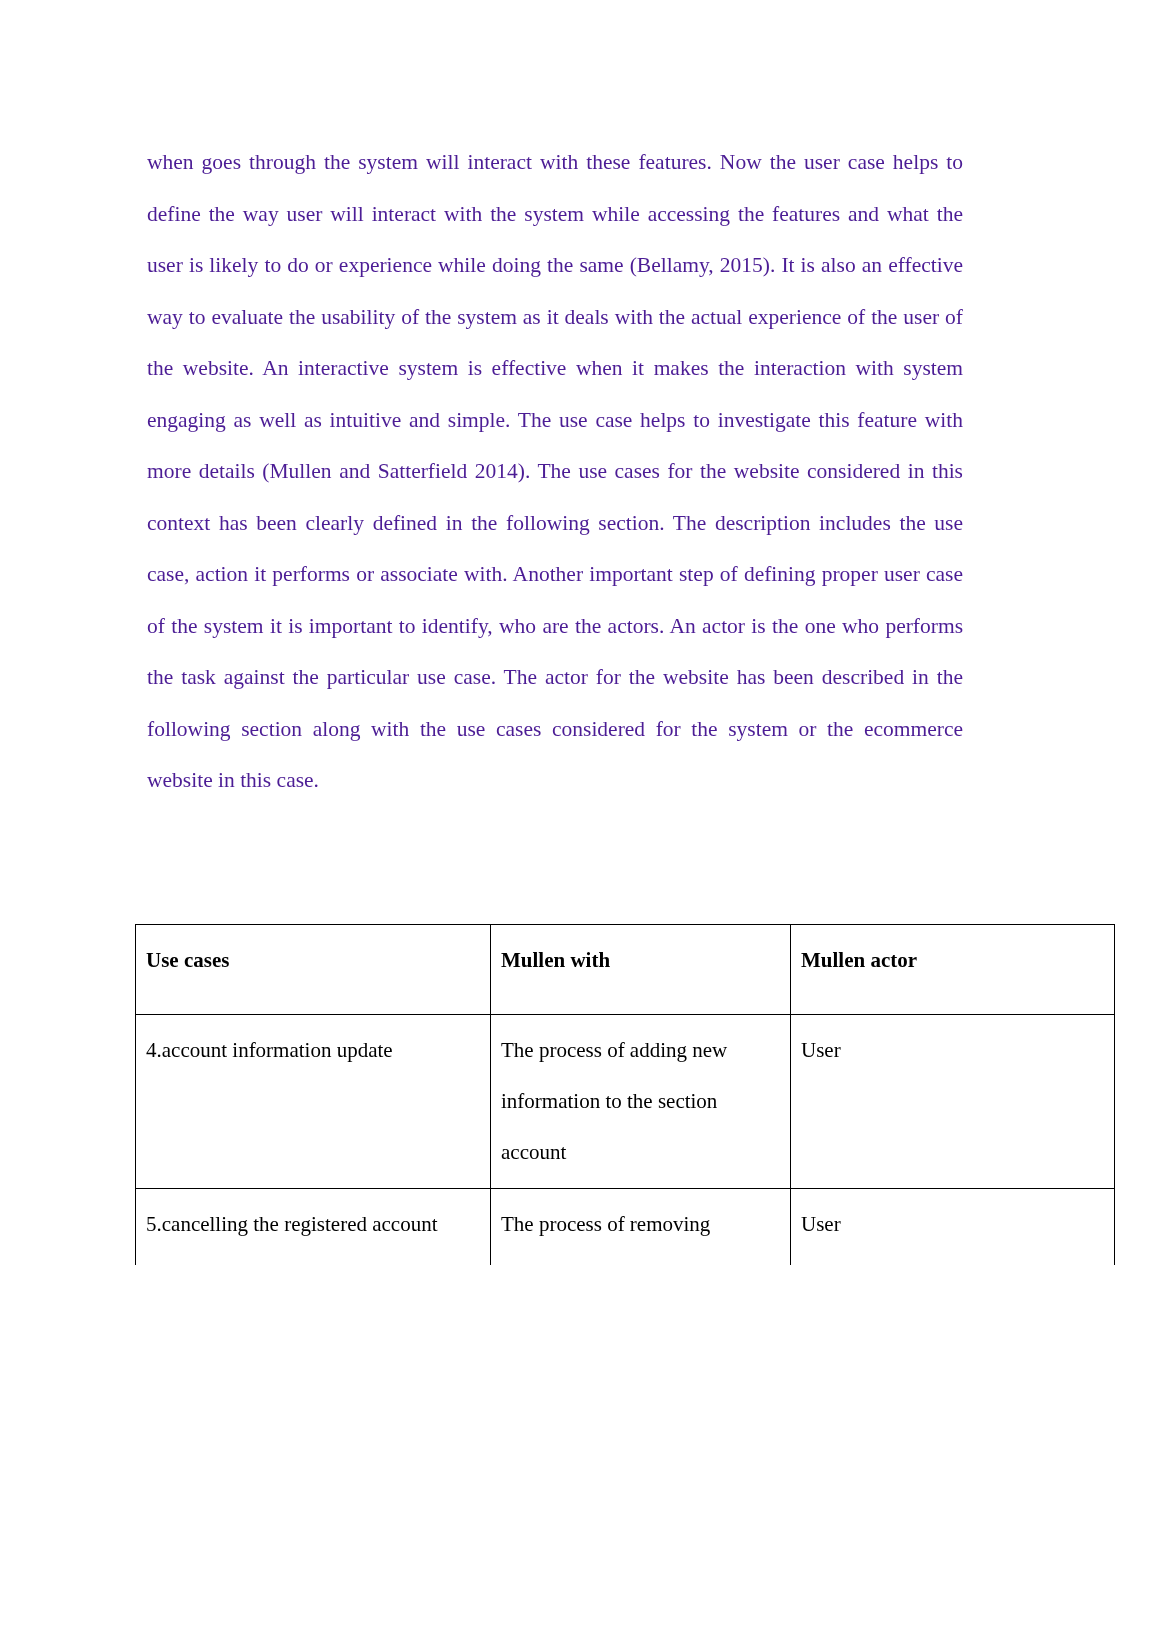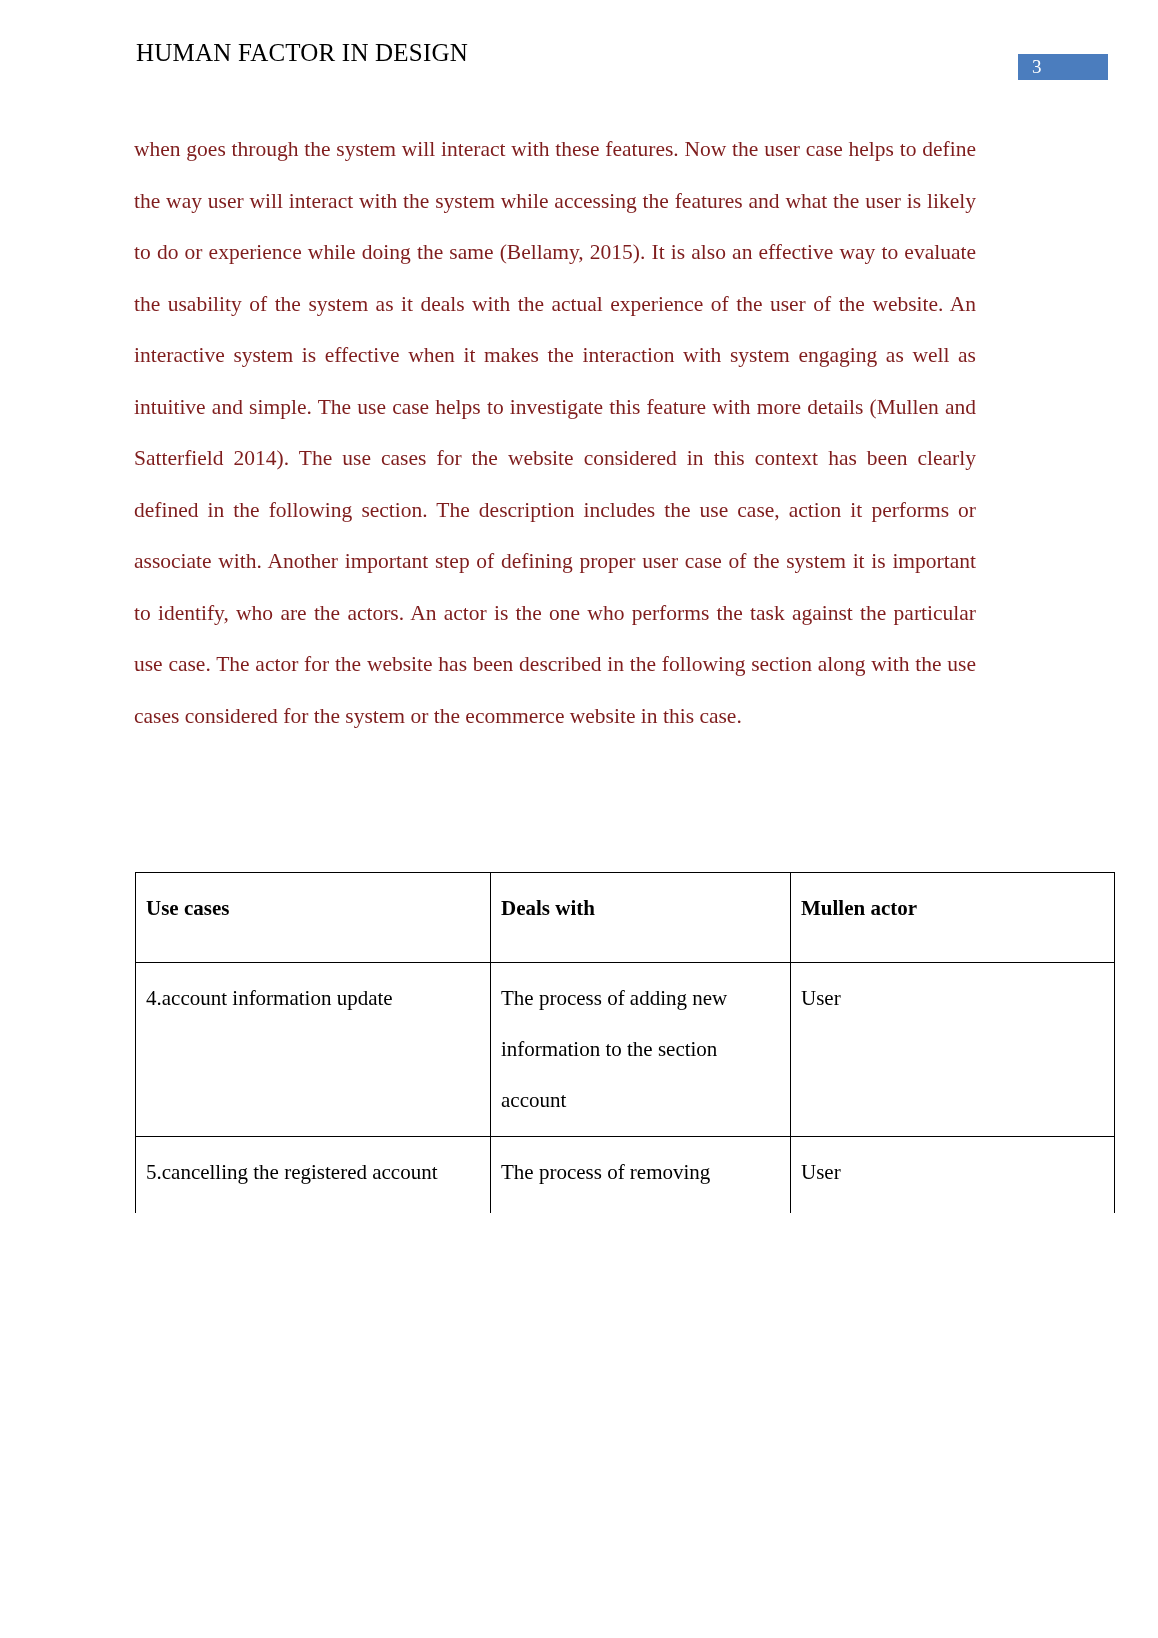--- a/index.html
+++ b/index.html
@@ -56,29 +56,29 @@
     position: absolute;
     top: 124px;
     left: 134px;
     width: 842px;
   }
   .body-paragraph {
     font-size: 21.5px;
     line-height: 51.5px;
     text-align: justify;
     text-justify: inter-word;
-    margin: 0;
-    color: #7f1d1d;
+    margin: 13px;
+    color: #4c1d95;
     hyphens: none;
   }
 
   
   .use-case-table-wrap {
     position: absolute;
-    top: 872px;
+    top: 924px;
     left: 135px;
     width: 979px;
   }
   table.use-case-table {
     width: 979px;
     border-collapse: collapse;
     table-layout: fixed;
     font-size: 21px;
   }
   table.use-case-table col.c1 { width: 355px; }
@@ -119,40 +119,36 @@
     width: 1158px;
     height: 201px;
     background: #ffffff;
   }
 </style>
 </head>
 <body>
 
 <div class="page">
 
-  <div class="page-header">
-    <div class="header-title">HUMAN FACTOR IN DESIGN</div>
-    <div class="page-number-badge">3</div>
-  </div>
 
   <div class="body-block">
     <p class="body-paragraph">when goes through the system will interact with these features. Now the user case helps to define the way user will interact with the system while accessing the features and what the user is likely to do or experience while doing the same (Bellamy, 2015). It is also an effective way to evaluate the usability of the system as it deals with the actual experience of the user of the website. An interactive system is effective when it makes the interaction with system engaging as well as intuitive and simple. The use case helps to investigate this feature with more details (Mullen and Satterfield 2014). The use cases for the website considered in this context has been clearly defined in the following section. The description includes the use case, action it performs or associate with. Another important step of defining proper user case of the system it is important to identify, who are the actors. An actor is the one who performs the task against the particular use case. The actor for the website has been described in the following section along with the use cases considered for the system or the ecommerce website in this case.</p>
   </div>
 
   <div class="use-case-table-wrap">
     <table class="use-case-table">
       <colgroup>
         <col class="c1">
           <col class="c2">
           <col class="c3">
       </colgroup>
       <thead>
         <tr>
           <th>Use cases</th>
-          <th>Deals with</th>
+          <th>Mullen with</th>
           <th>Mullen actor</th>
         </tr>
       </thead>
       <tbody>
         <tr class="row-3">
           <td>4.account information update</td>
           <td class="cell-justify">The process of adding new information to the section account</td>
           <td>User</td>
         </tr>
         <tr class="row-4">

